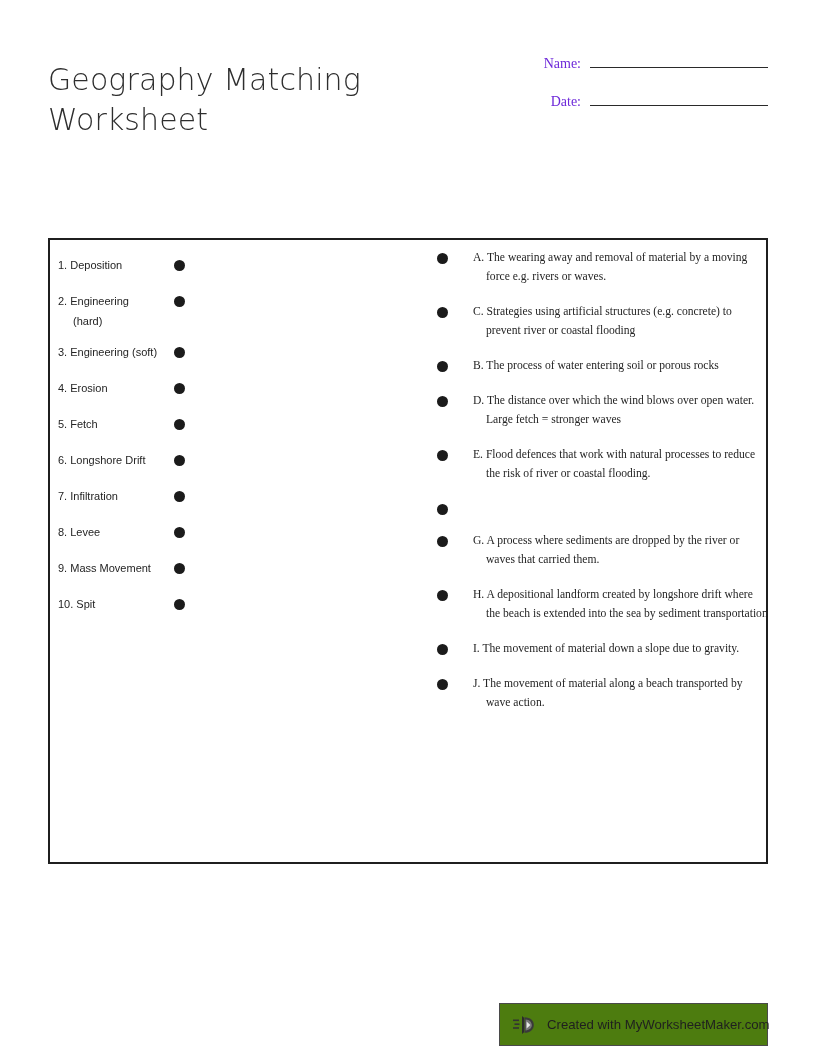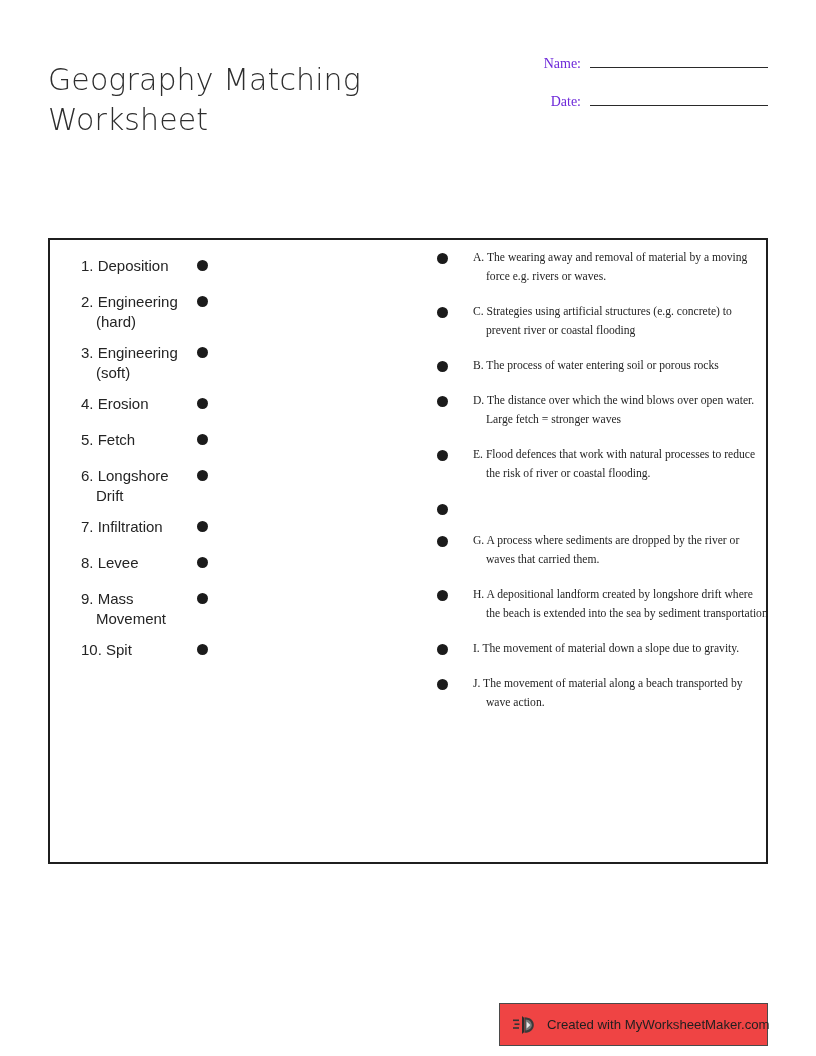--- a/index.html
+++ b/index.html
@@ -123,22 +123,22 @@
   
   .lrow {
     position: relative;
     display: flex;
     align-items: flex-start;
     margin-bottom: 12px;
     min-height: 24px;
   }
   .lrow .lterm {
     width: 86px;
-    margin-left: 31px;
-    font-size: 15px;
+    margin-left: 8px;
+    font-size: 11px;
     line-height: 19.5px;
     color: #242424;
     padding-left: 15px;
     text-indent: -15px;
   }
   .dot {
     width: 11px;
     height: 11px;
     border-radius: 50%;
     background: #1b1b1b;
@@ -175,21 +175,21 @@
   .footer-badge {
     position: absolute;
     left: 499px;
     top: 1003px;
     width: 269px;
     height: 43px;
     border: 1.3px solid #4a4a4a;
     box-sizing: border-box;
     display: flex;
     align-items: center;
-    background: #ef4444;
+    background: #4d7c0f;
   }
   .badge-logo {
     margin-left: 13px;
     width: 26px;
     height: 24px;
     flex: 0 0 auto;
   }
   .badge-text {
     margin-left: 8px;
     font-size: 13.2px;

